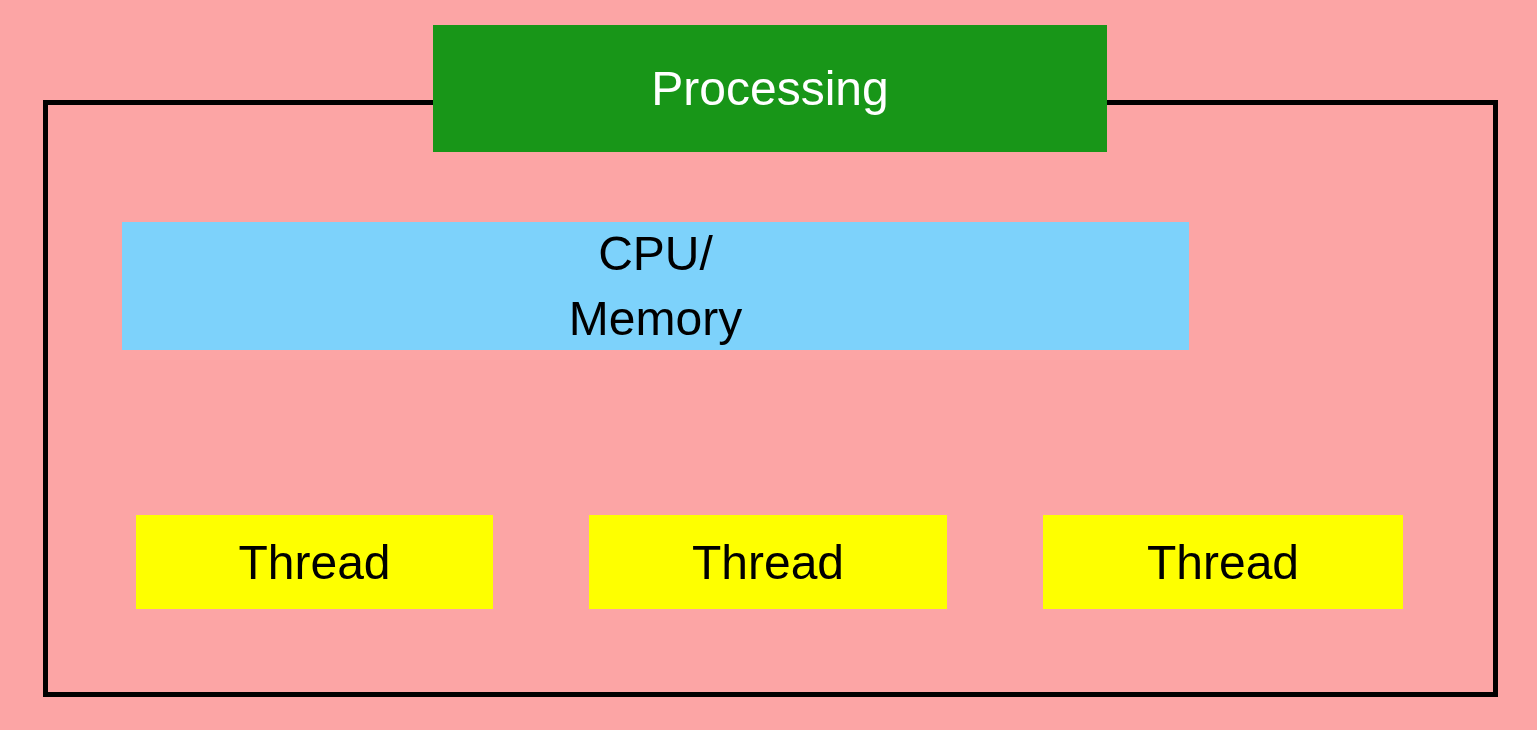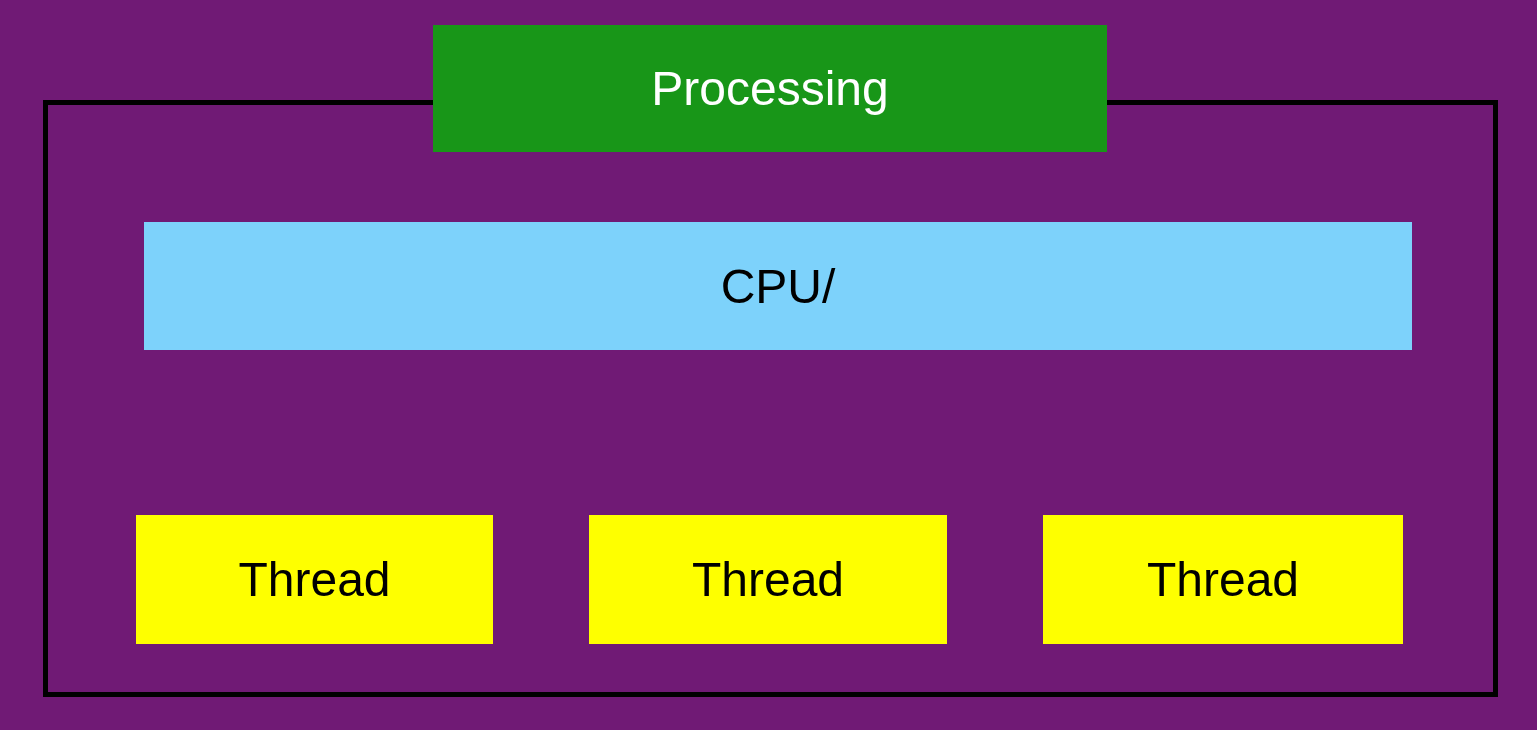--- a/index.html
+++ b/index.html
@@ -4,21 +4,21 @@
 <style>
   html, body {
     margin: 0;
     padding: 0;
     background: #FFFFFF;
   }
   .stage {
     position: relative;
     width: 1537px;
     height: 730px;
-    background: #701a75;
+    background: #fca5a5;
     font-family: "Liberation Sans", sans-serif;
     overflow: hidden;
   }
   .outer {
     position: absolute;
     left: 43px;
     top: 100px;
     width: 1455px;
     height: 597px;
     box-sizing: border-box;
@@ -45,56 +45,57 @@
     left: 433px;
     top: 25px;
     width: 674px;
     height: 127px;
     background: #189618;
   }
   .processing .lbl {
     color: #FFFFFF;
   }
   .cpumem {
-    left: 144px;
+    left: 122px;
     top: 222px;
-    width: 1268px;
+    width: 1067px;
     height: 128px;
     background: #7DD2FB;
   }
   .process {
     left: 135px;
     top: 368px;
     width: 1268px;
     height: 126px;
     background: #FB9705;
   }
   .thread {
     top: 515px;
-    height: 129px;
+    height: 94px;
     background: #FEFF00;
     text-align: center;
   }
   .t1 { left: 136px;  width: 357px; }
   .t2 { left: 589px;  width: 358px; }
   .t3 { left: 1043px; width: 360px; }
 </style>
 </head>
 <body>
 
 <div class="stage">
 
   <div class="outer"></div>
 
   <div class="box processing">
     <span class="lbl">Processing</span>
   </div>
 
   <div class="box cpumem">
     <span class="lbl">CPU/</span>
+    <span class="lbl">Memory</span>
   </div>
 
 
   <div class="box thread t1">
     <span class="lbl">Thread</span>
   </div>
 
   <div class="box thread t2">
     <span class="lbl">Thread</span>
   </div>

